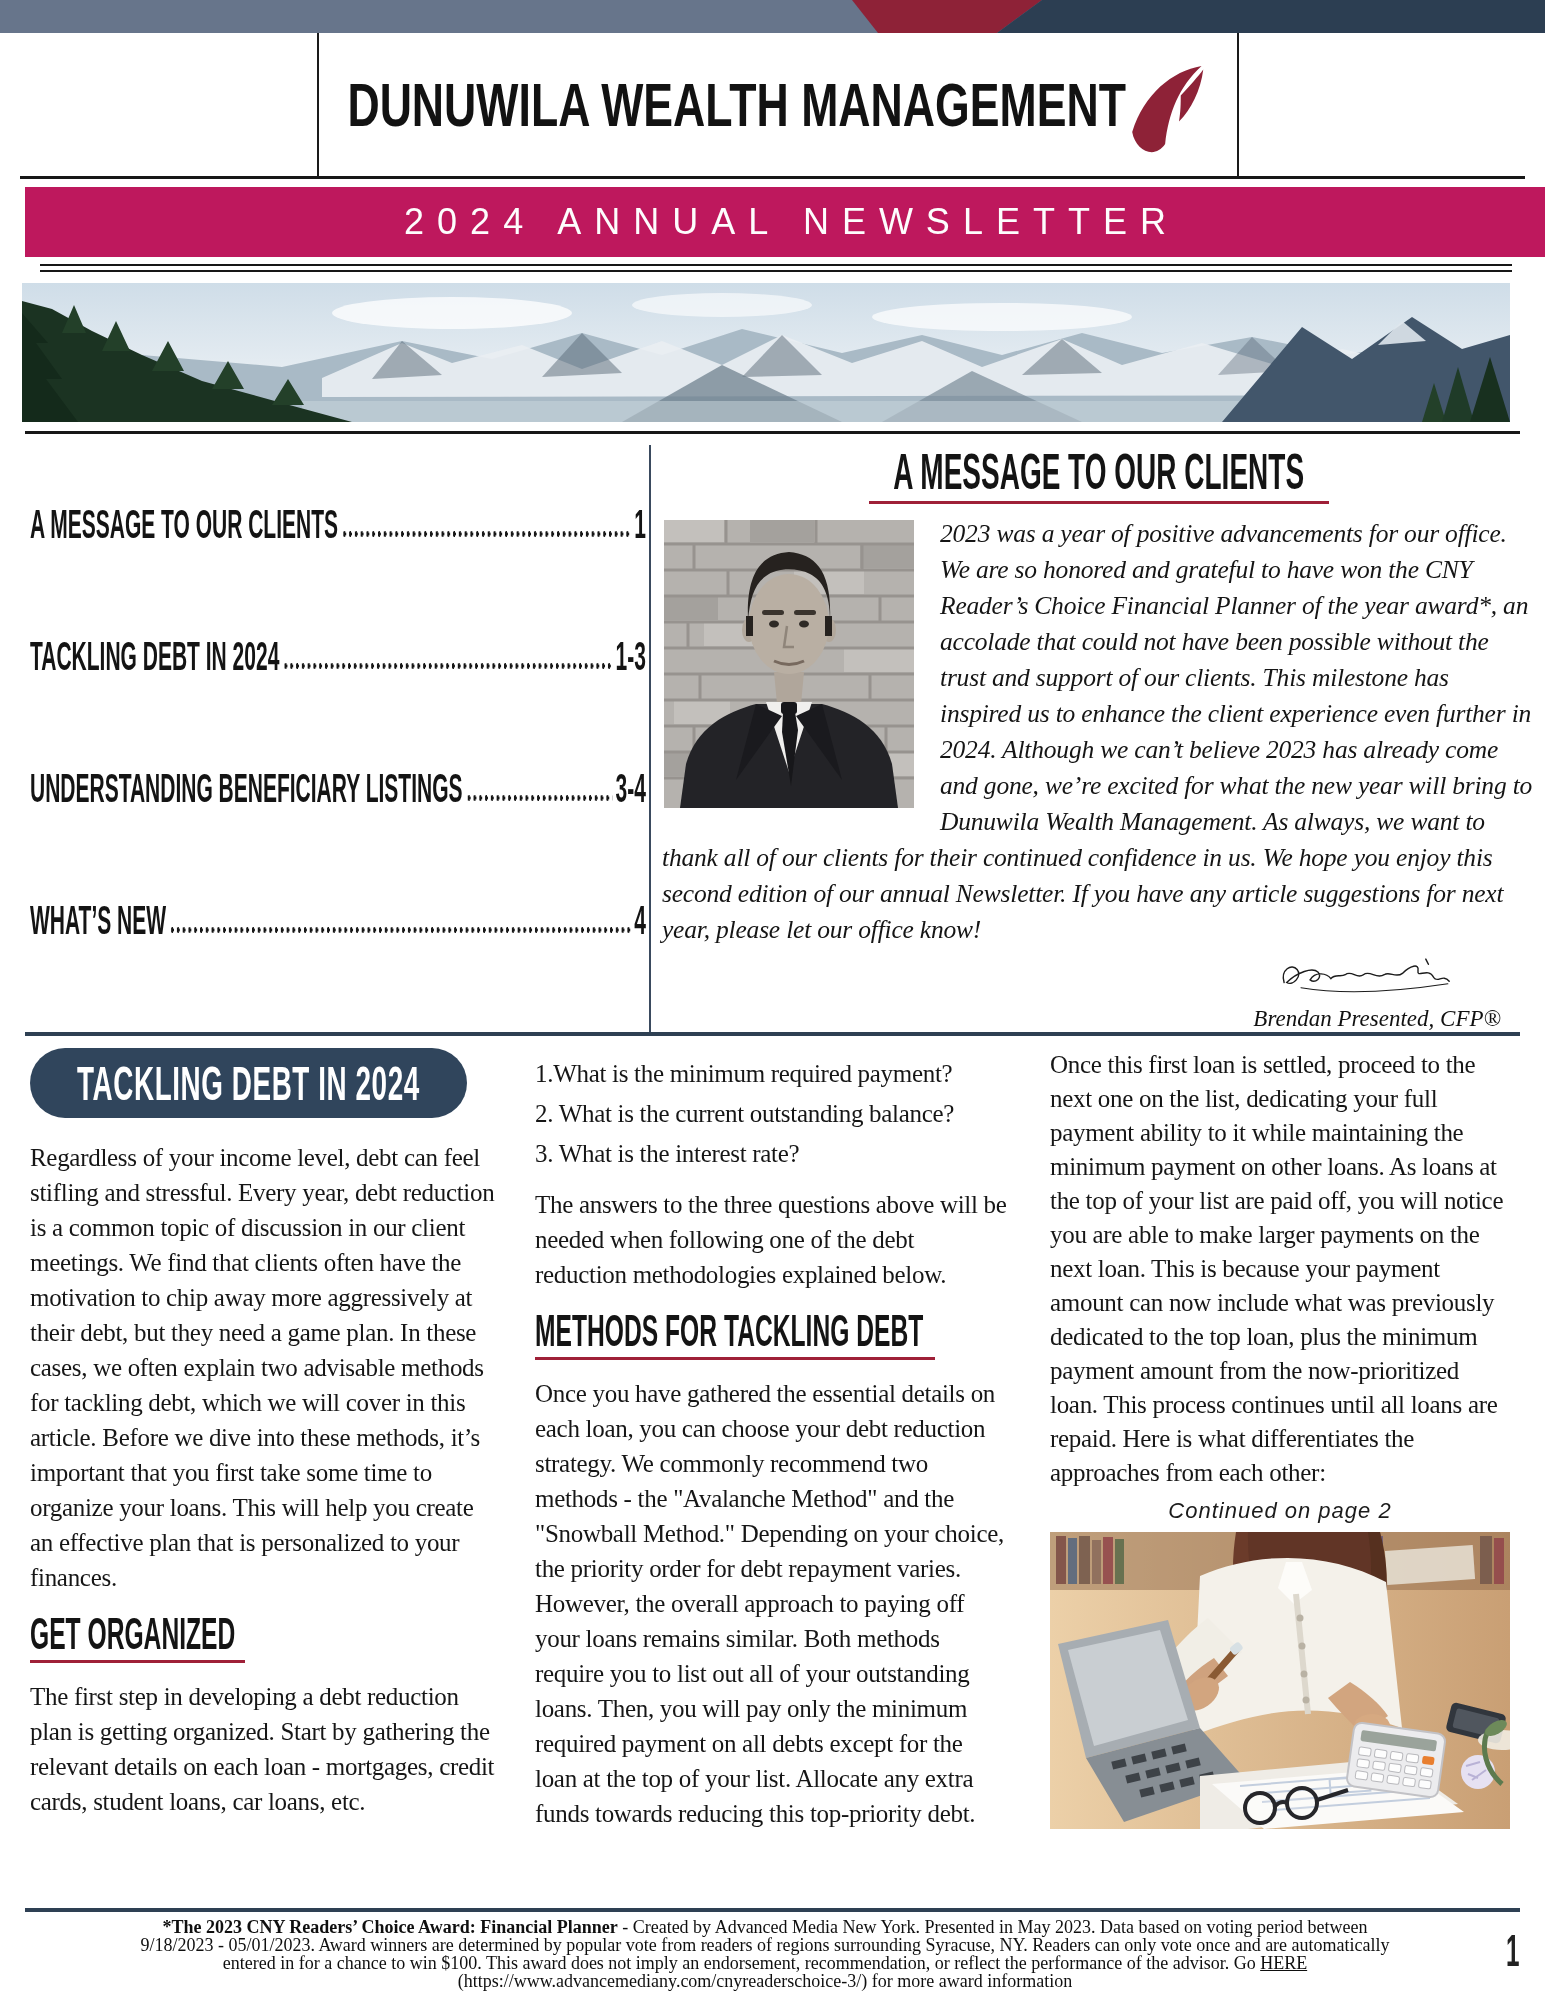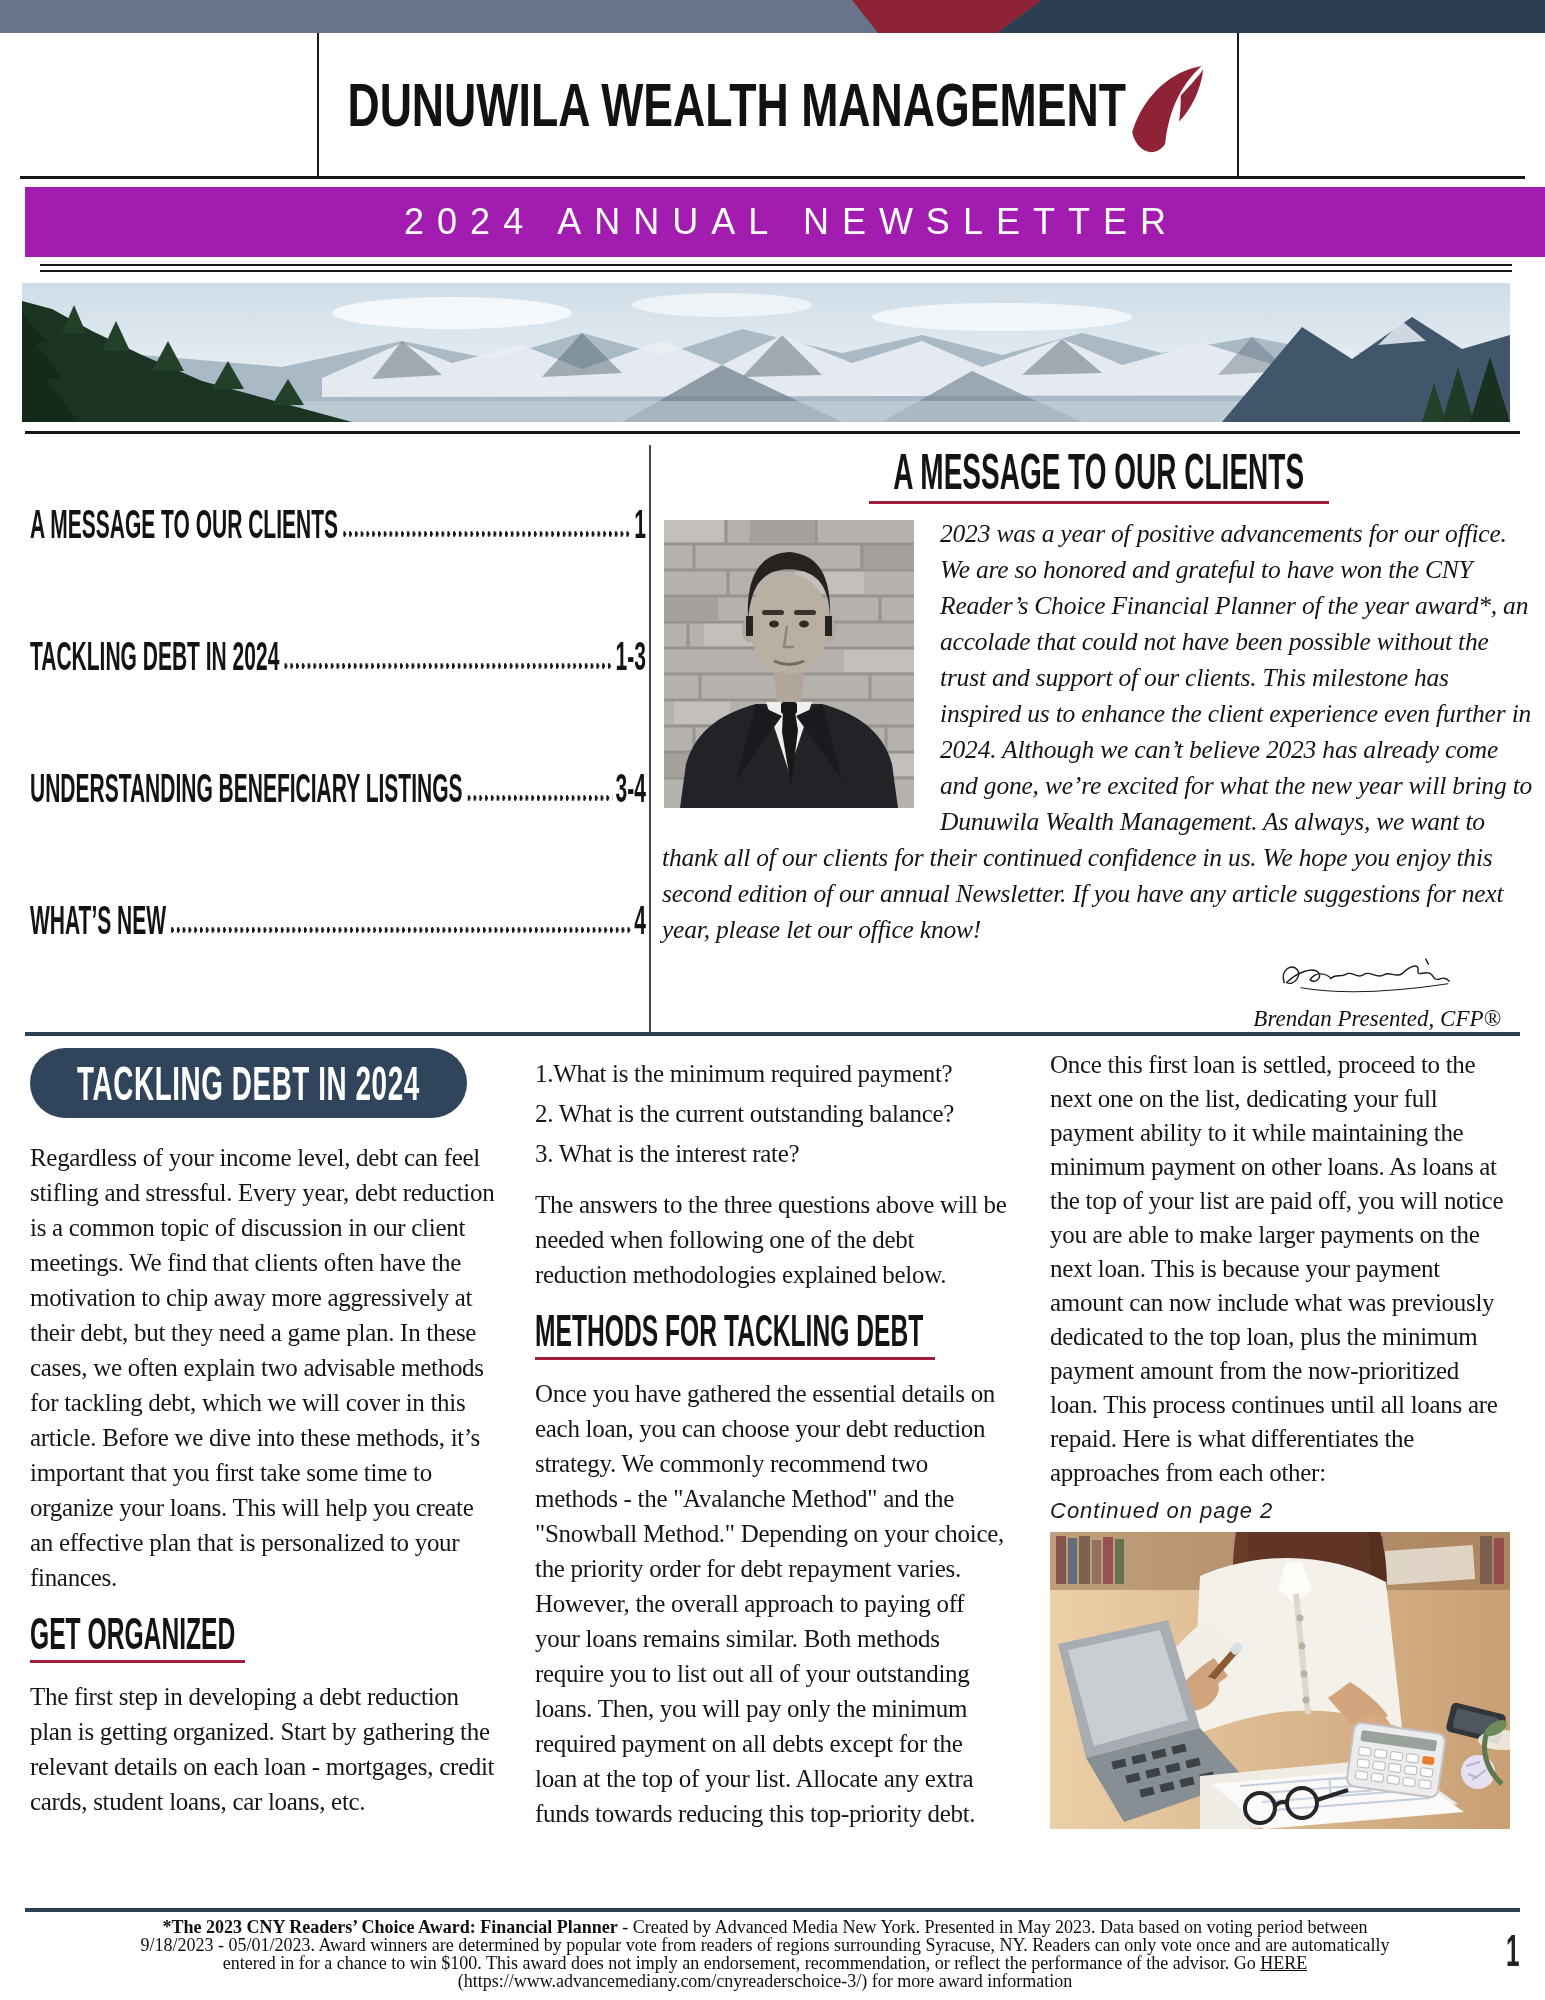--- a/index.html
+++ b/index.html
@@ -17,21 +17,21 @@
   .logo-line{position:absolute;top:33px;height:143px;width:2px;background:#1a1a1a;}
   .logo-line.l{left:317px;} .logo-line.r{left:1237px;}
   .logo-row{position:absolute;left:317px;top:33px;width:920px;height:143px;
         display:flex;align-items:center;justify-content:center;gap:2px;}
   .logo-text{display:inline-block;font-family:"Liberation Sans",sans-serif;font-weight:700;
         font-size:62px;white-space:nowrap;color:#121212;transform:scaleX(.72);margin:0 -153px;}
   .logo-swoosh{width:78px;height:96px;margin-top:14px;}
 
   .rule{position:absolute;background:#171717;}
   .rule-top{left:20px;right:20px;top:176px;height:3px;}
-  .banner{position:absolute;left:25px;right:0;top:187px;height:70px;background:#a21caf;
+  .banner{position:absolute;left:25px;right:0;top:187px;height:70px;background:#be185d;
         display:flex;align-items:center;justify-content:center;}
   .banner span{font-family:"Liberation Sans",sans-serif;font-size:36px;font-weight:400;color:#fdfdfd;
         letter-spacing:13px;padding-left:13px;white-space:nowrap;}
   .drule{position:absolute;left:40px;right:33px;height:2px;background:#171717;}
   .drule.a{top:264px;} .drule.b{top:270px;}
 
   .mountain{position:absolute;left:22px;top:283px;width:1488px;height:139px;}
   .mountain svg{display:block;width:100%;height:100%;}
   .rule-content-top{left:25px;right:25px;top:431px;height:3px;}
 
@@ -78,21 +78,21 @@
   .body{font-size:25px;line-height:35px;letter-spacing:-0.3px;margin:0;color:#161616;text-align:left;}
   .col-left .body.intro{margin-top:22px;}
   .subhead-wrap{margin-top:16px;line-height:1.05;}
   .subhead{font-size:44px;transform:scaleX(.56);transform-origin:left center;}
   .red-underline{height:3px;background:#9f2038;margin-top:3px;}
   .w215{width:215px;} .w400{width:400px;}
   .body.after-head{margin-top:16px;}
   .q-list{font-size:25px;line-height:40px;letter-spacing:-0.3px;margin-top:6px;}
   .q-note{margin-top:13px;}
   .col-right .body{font-size:25px;line-height:34px;}
-  .continued{margin-top:8px;text-align:left;font-family:"Liberation Sans",sans-serif;
+  .continued{margin-top:8px;text-align:center;font-family:"Liberation Sans",sans-serif;
         font-style:italic;font-size:22px;letter-spacing:1px;color:#1b1b1b;}
   .desk-photo{margin-top:8px;width:460px;height:297px;}
   .desk-photo svg{display:block;width:100%;height:100%;}
 
   
   .footer-rule{left:25px;right:25px;top:1908px;height:4px;background:#2e4053;position:absolute;}
   .footer{position:absolute;left:45px;top:1918px;width:1440px;text-align:center;
         font-size:18px;line-height:18px;color:#0f0f0f;}
   .footer .f-bold{font-weight:700;}
   .footer .f-link{text-decoration:underline;}

